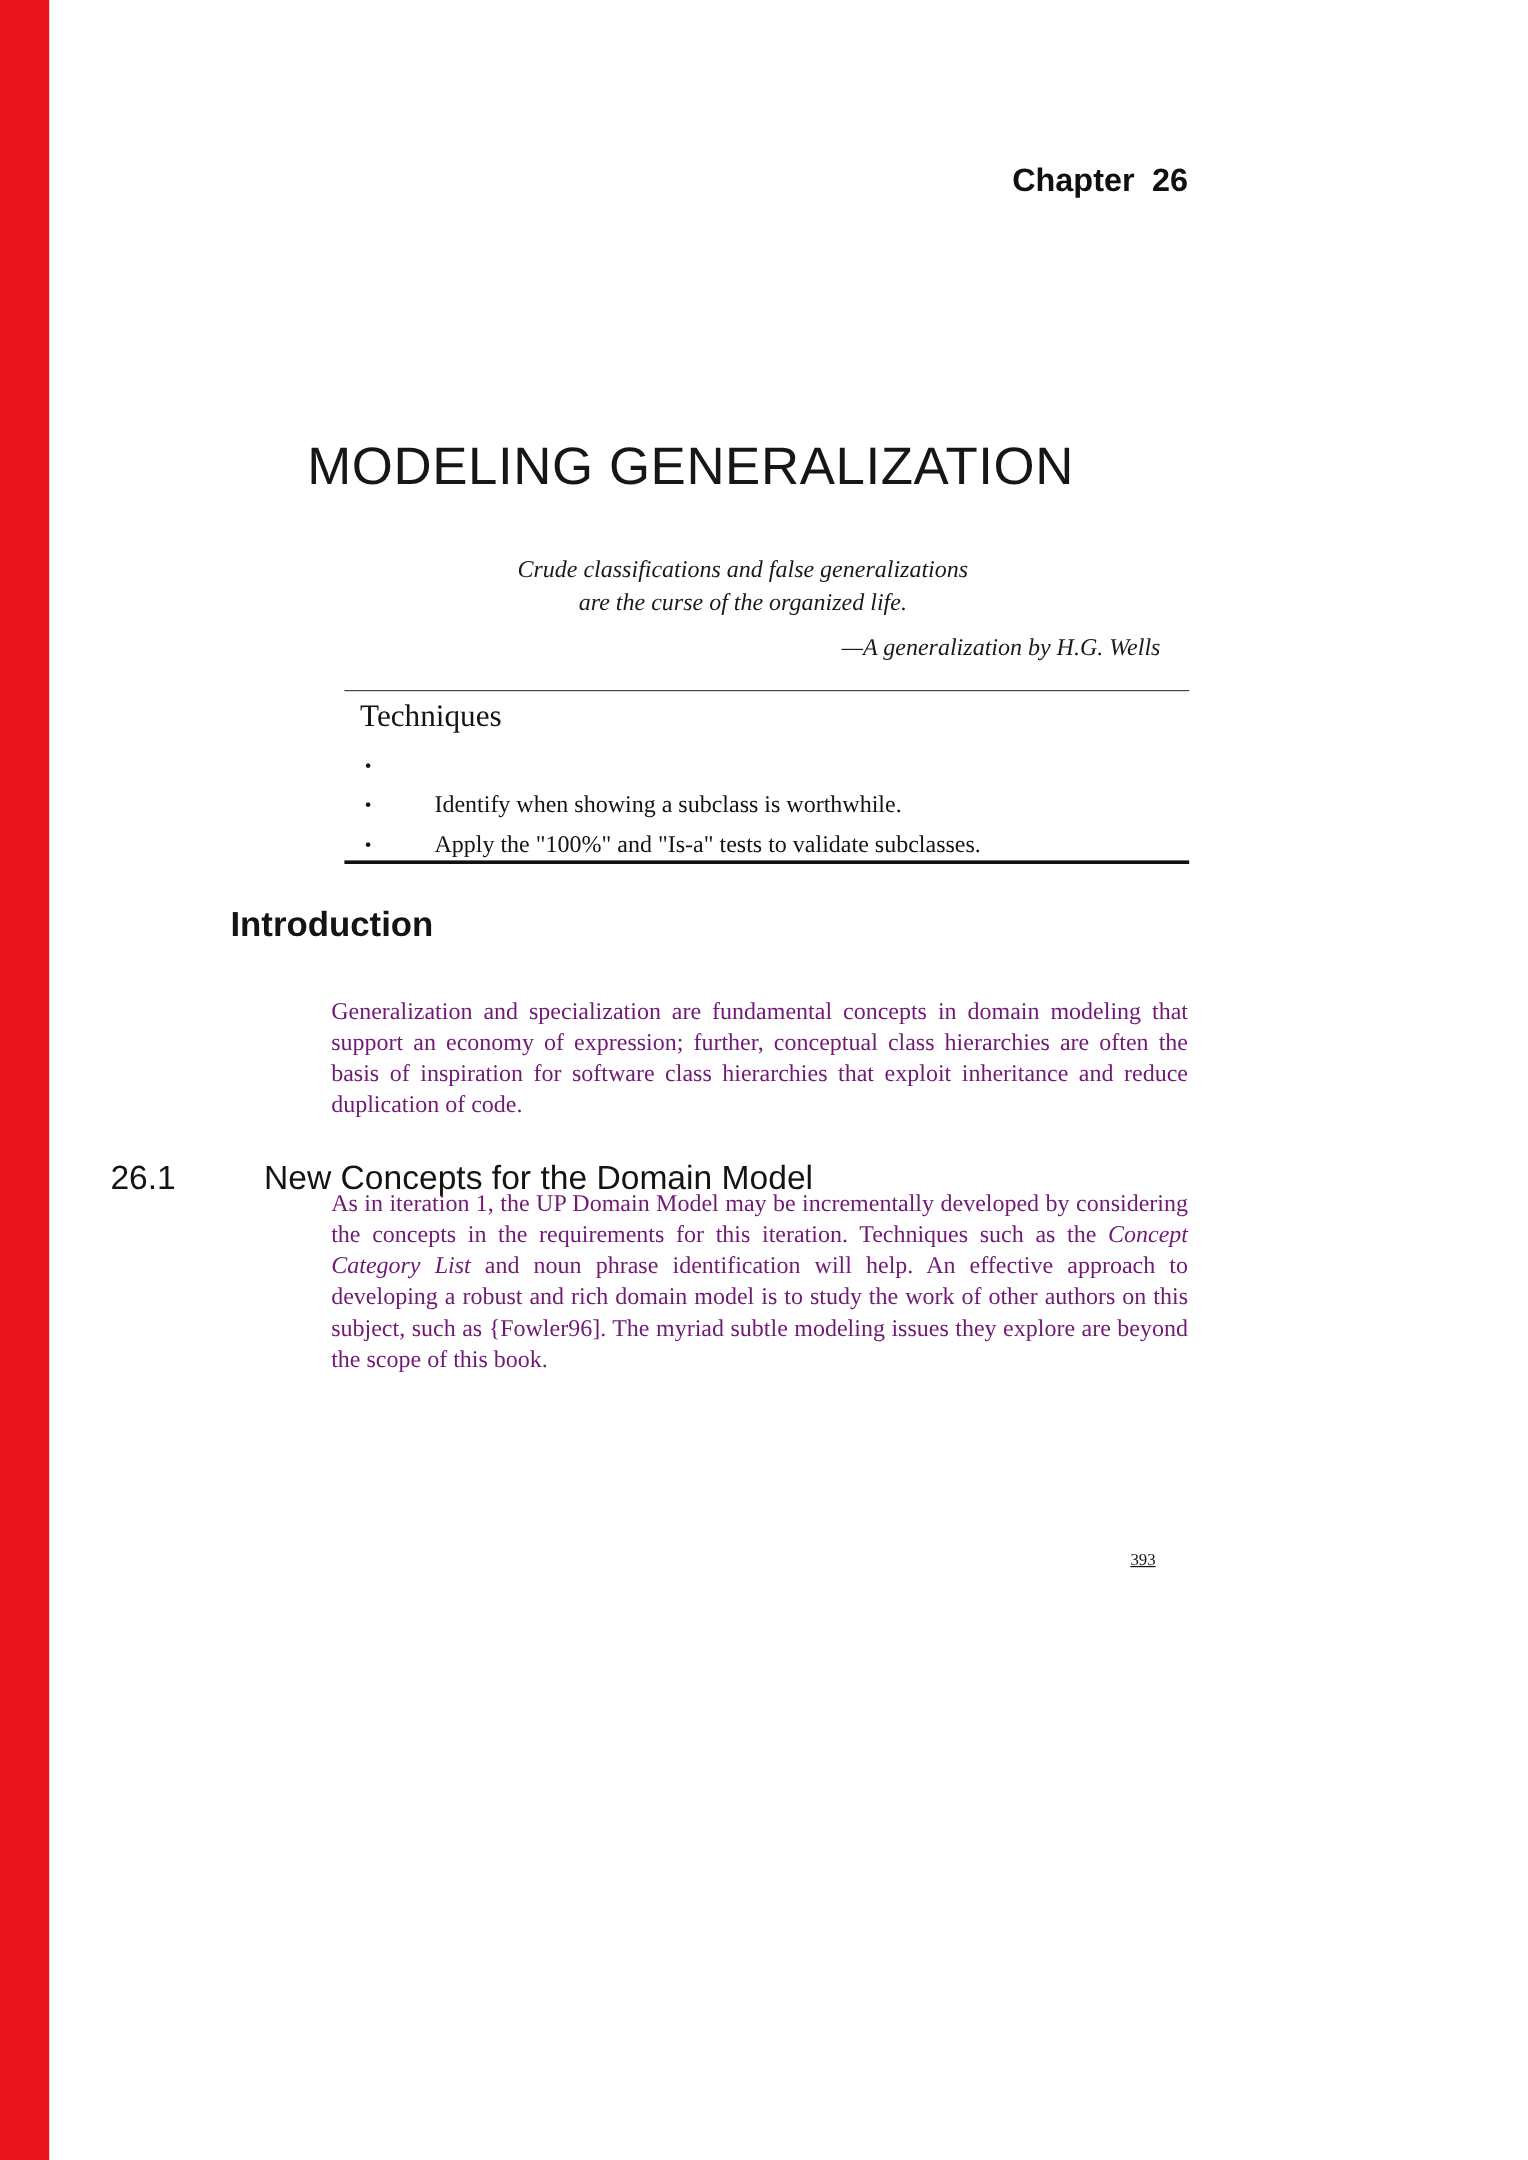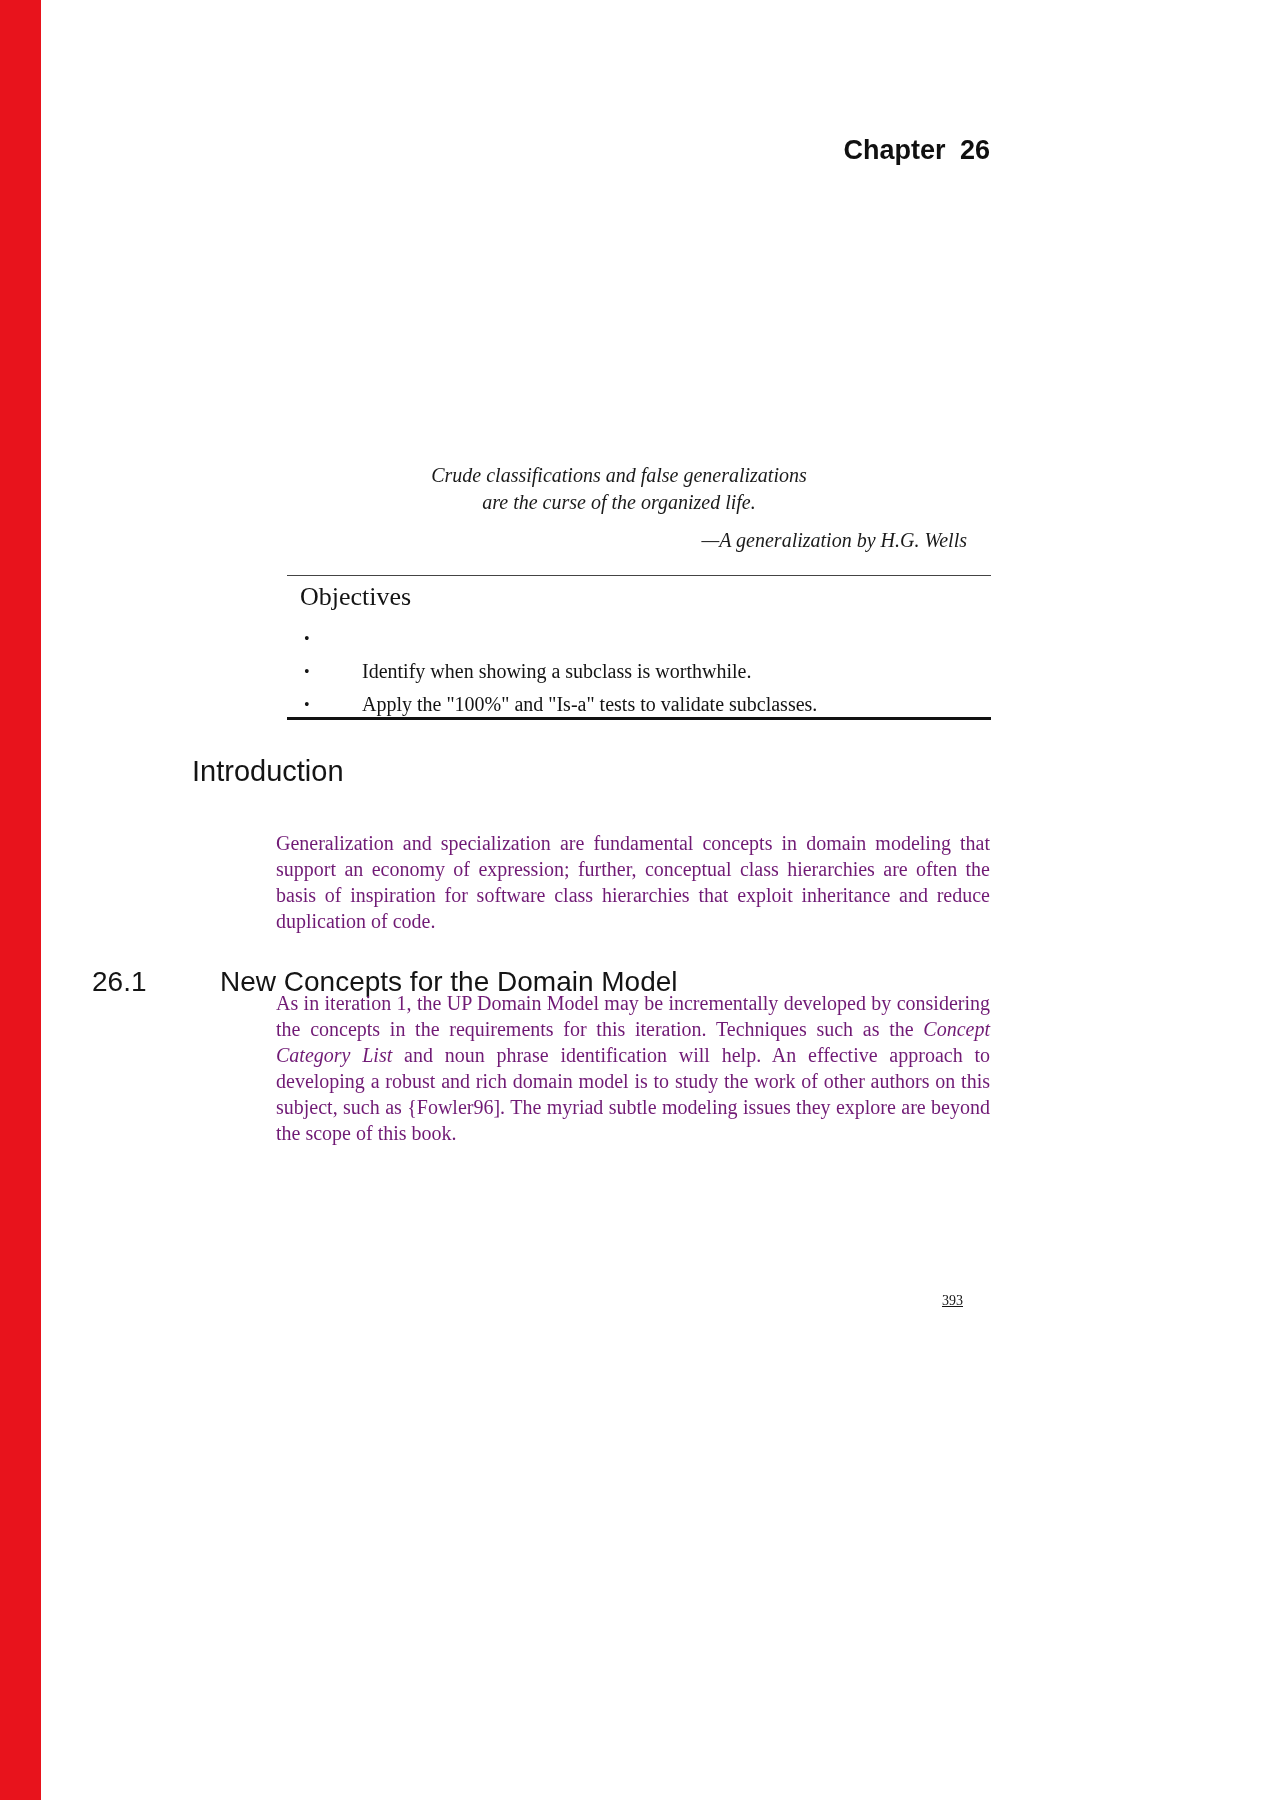--- a/index.html
+++ b/index.html
@@ -114,21 +114,21 @@
     left: 287px;
     width: 704px;
     height: 3px;
     background: #111111;
   }
   .introduction-heading {
     position: absolute;
     top: 755px;
     left: 192px;
     font-family: "Liberation Sans", sans-serif;
-    font-weight: 400;
+    font-weight: 700;
     font-size: 29px;
     color: #141414;
   }
   .body-paragraph {
     position: absolute;
     left: 276px;
     width: 714px;
     font-size: 20px;
     line-height: 26px;
     text-align: justify;
@@ -166,32 +166,33 @@
 </style>
 </head>
 <body>
 
 <div class="page">
 
   <div class="red-stripe"></div>
 
   <div class="chapter-label">Chapter 26</div>
 
+  <div class="chapter-title">MODELING GENERALIZATION</div>
 
   <div class="epigraph">
     <div>Crude classifications and false generalizations</div>
     <div>are the curse of the organized life.</div>
   </div>
 
   <div class="epigraph-attribution">—A generalization by H.G. Wells</div>
 
   <div class="rule-top"></div>
 
   <div class="objectives-block">
-    <div class="objectives-heading">Objectives</div>
+    <div class="objectives-heading">Techniques</div>
     <ul class="objectives-list">
       <li class="objective-item">
         <span class="bullet-marker">•</span>
       </li>
       <li class="objective-item">
         <span class="bullet-marker">•</span>
         <span>Identify when showing a subclass is worthwhile.</span>
       </li>
       <li class="objective-item">
         <span class="bullet-marker">•</span>

